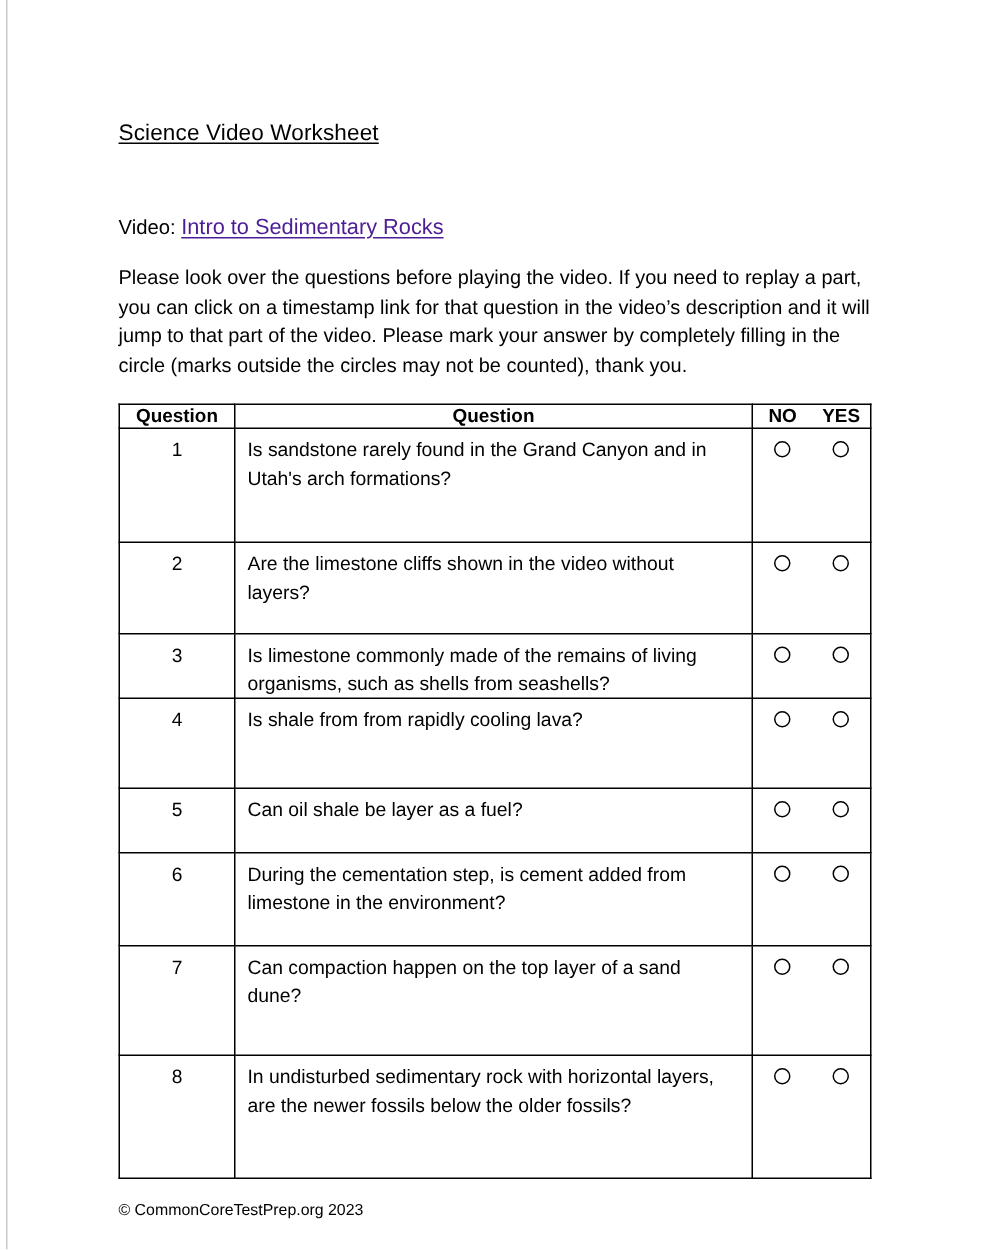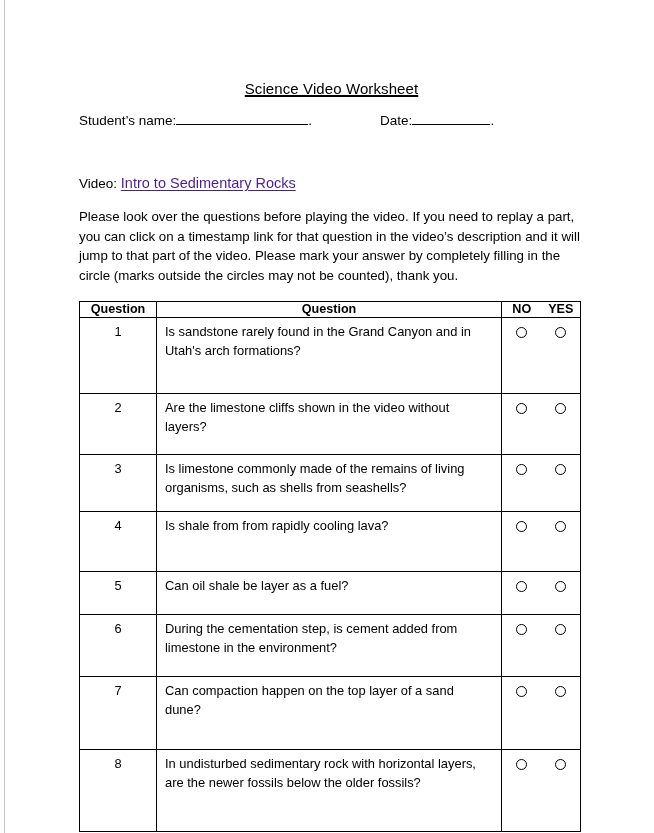--- a/index.html
+++ b/index.html
@@ -30,26 +30,25 @@
 
   .content {
     position: absolute;
     left: 74px;
     top: 0;
     width: 505px;
   }
 
   
   .doc-title {
-    text-align: center;
+    text-align: left;
     font-size: 15px;
     margin-top: 80px;
     line-height: 18px;
     letter-spacing: 0.1px;
-    text-decoration: underline;
   }
   .doc-title span {
     text-decoration: underline;
     text-underline-offset: 2px;
   }
 
   
   .idline {
     margin-top: 13px;
     font-size: 13.5px;
@@ -117,21 +116,21 @@
 
   tbody td.num {
     text-align: center;
     font-size: 12.8px;
     padding-top: 5px;
     line-height: 18px;
   }
   tbody td.qtext {
     font-size: 12.9px;
     line-height: 18.5px;
-    padding: 5px 8px 14px 8px;
+    padding: 5px 8px 0 8px;
   }
   tbody td.mark {
     text-align: center;
     padding-top: 6px;
   }
   
   tbody td.mark.no { border-right: none; }
   tbody td.mark.yes { border-left: none; }
   thead th.hdr-no { border-right: none; }
   thead th.hdr-yes { border-left: none; }
@@ -156,23 +155,20 @@
 </head>
 <body>
 
 <div id="page">
   <div class="content">
 
     <div class="doc-title">
       <span>Science Video Worksheet</span>
     </div>
 
-    <div class="idline">
-      <span>Student’s name:</span><span class="blank name"></span><span>.</span><span class="gap-lg"></span><span>Date:</span><span class="blank date"></span><span>.</span>
-    </div>
 
     <div class="videoline">
       <span>Video:</span>
       <span class="lnk" style="color: #4c1d95;">Intro to Sedimentary Rocks</span>
     </div>
 
     <div class="instructions">Please look over the questions before playing the video. If you need to replay a part, you can click on a timestamp link for that question in the video’s description and it will jump to that part of the video.  Please mark your answer by completely filling in the circle (marks outside the circles may not be counted), thank you.</div>
 
     <table class="qtable">
       <colgroup>

